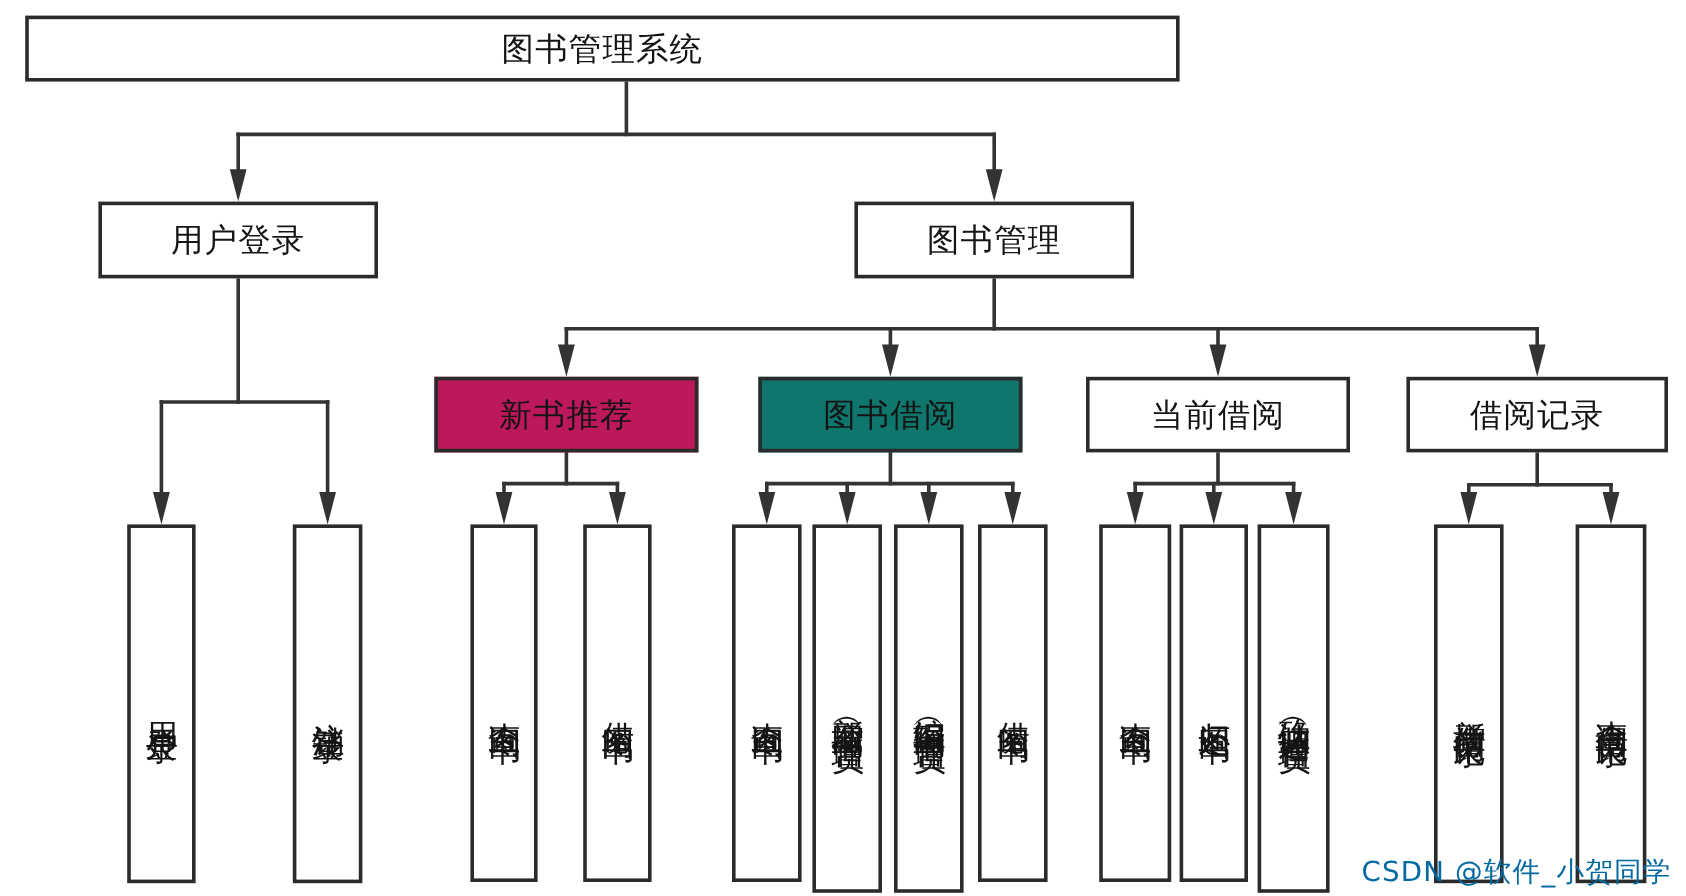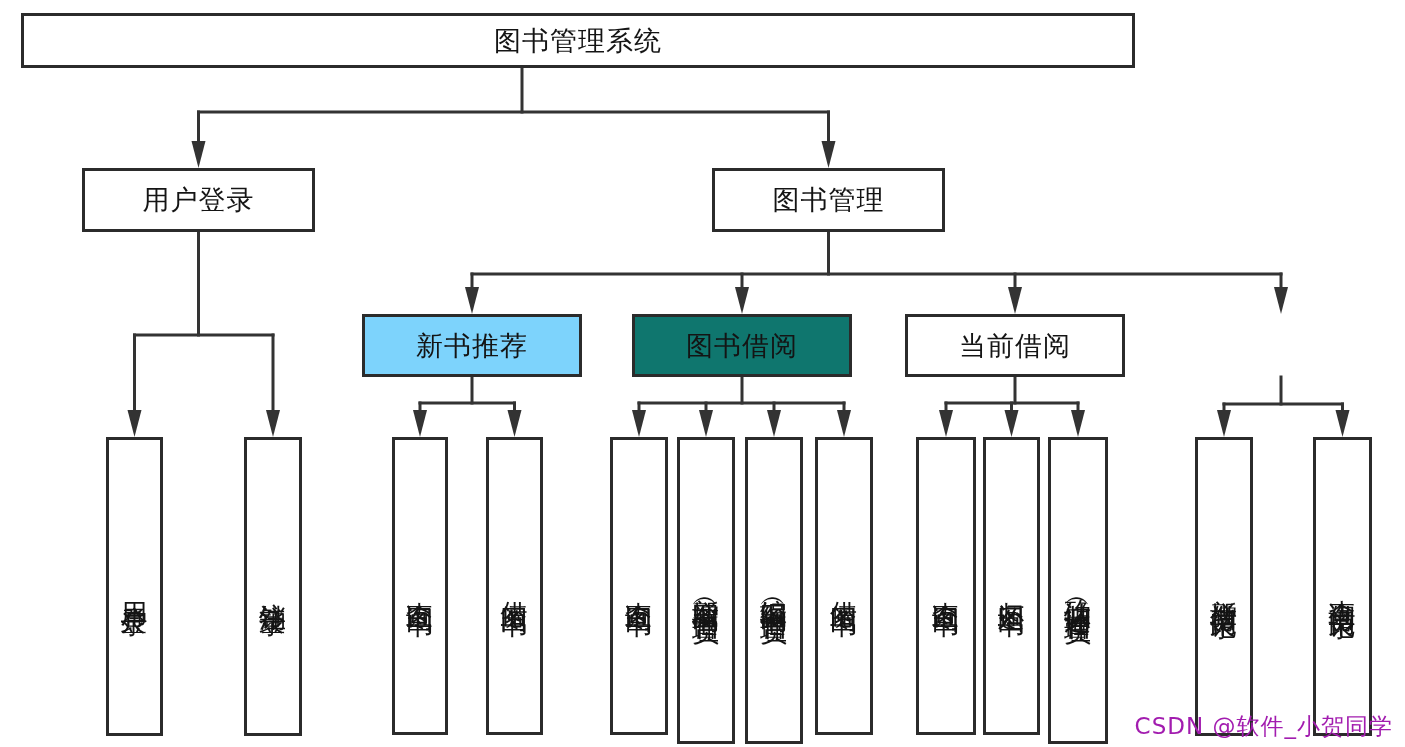--- a/index.html
+++ b/index.html
@@ -43,21 +43,21 @@
     font-size: 27px;
     letter-spacing: 3px;
     color: #141414;
     line-height: 1;
   }
   #watermark {
     position: absolute;
     right: 12px;
     top: 711px;
     font-size: 23px;
-    color: #a21caf;
+    color: #0369a1;
     letter-spacing: 1px;
     z-index: 3;
     white-space: nowrap;
   }
 </style>
 </head>
 <body>
 
 <div id="stage">
   <svg id="edges-svg" width="1405" height="747" viewBox="0 0 1405 747">
@@ -109,37 +109,40 @@
       <polygon points="1071,410 1085,410 1078,437" fill="#333333"></polygon>
       <line x1="1281" y1="377" x2="1281" y2="404" stroke="#333333" stroke-width="3" stroke-linecap="square"></line>
       <line x1="1224" y1="404" x2="1342.5" y2="404" stroke="#333333" stroke-width="3" stroke-linecap="square"></line>
       <line x1="1224" y1="404" x2="1224" y2="414" stroke="#333333" stroke-width="3" stroke-linecap="square"></line>
       <polygon points="1217,410 1231,410 1224,437" fill="#333333"></polygon>
       <line x1="1342.5" y1="404" x2="1342.5" y2="414" stroke="#333333" stroke-width="3" stroke-linecap="square"></line>
       <polygon points="1335.5,410 1349.5,410 1342.5,437" fill="#333333"></polygon>
     </svg>
 
   <div id="watermark">CSDN @软件_小贺同学</div>
-<div class="node" style="left: 21px; top: 13px; width: 1114px; height: 55px; border-color: rgb(43, 43, 43); background: rgb(255, 255, 255); font-family: Liberation Mono, monospace;">
+<div class="node" style="left: 21px; top: 13px; width: 962px; height: 55px; border-color: rgb(43, 43, 43); background: rgb(255, 255, 255); font-family: Liberation Mono, monospace;">
       <span class="label-h" style="color: rgb(20, 20, 20);">图书管理系统</span>
     </div>
     <div class="node" style="left: 82px; top: 168px; width: 233px; height: 64px; border-color: rgb(43, 43, 43); background: rgb(255, 255, 255);">
       <span class="label-h" style="color: rgb(20, 20, 20);">用户登录</span>
     </div>
     <div class="node" style="left: 712px; top: 168px; width: 233px; height: 64px; border-color: rgb(43, 43, 43); background: rgb(255, 255, 255);">
       <span class="label-h" style="color: rgb(20, 20, 20);">图书管理</span>
     </div>
-    <div class="node" style="left: 362px; top: 314px; width: 220px; height: 63px; border-color: rgb(43, 43, 43); background: #7dd3fc;">
+    <div class="node" style="left: 362px; top: 314px; width: 220px; height: 63px; border-color: rgb(43, 43, 43); background: #be185d;">
       <span class="label-h" style="color: rgb(20, 20, 20);">新书推荐</span>
     </div>
     <div class="node" style="left: 632px; top: 314px; width: 220px; height: 63px; border-color: rgb(43, 43, 43); background: #0f766e;">
       <span class="label-h" style="color: rgb(20, 20, 20);">图书借阅</span>
     </div>
     <div class="node" style="left: 905px; top: 314px; width: 220px; height: 63px; border-color: rgb(43, 43, 43); background: rgb(255, 255, 255); font-family: Liberation Mono, monospace;">
       <span class="label-h" style="color: rgb(20, 20, 20);">当前借阅</span>
+    </div>
+    <div class="node" style="left: 1172px; top: 314px; width: 218px; height: 63px; border-color: rgb(43, 43, 43); background: rgb(255, 255, 255);">
+      <span class="label-h" style="color: rgb(20, 20, 20);">借阅记录</span>
     </div>
     <div class="node" style="left: 106px; top: 437px; width: 57px; height: 299px; border-color: rgb(43, 43, 43); background: rgb(255, 255, 255);">
       <span class="label-v" style="color: rgb(20, 20, 20);">用户登录</span>
     </div>
     <div class="node" style="left: 244px; top: 437px; width: 58px; height: 299px; border-color: rgb(43, 43, 43); background: rgb(255, 255, 255);">
       <span class="label-v" style="color: rgb(20, 20, 20);">注销登录</span>
     </div>
     <div class="node" style="left: 392px; top: 437px; width: 56px; height: 298px; border-color: rgb(43, 43, 43); background: rgb(255, 255, 255);">
       <span class="label-v" style="color: rgb(20, 20, 20);">查询图书</span>
     </div>

